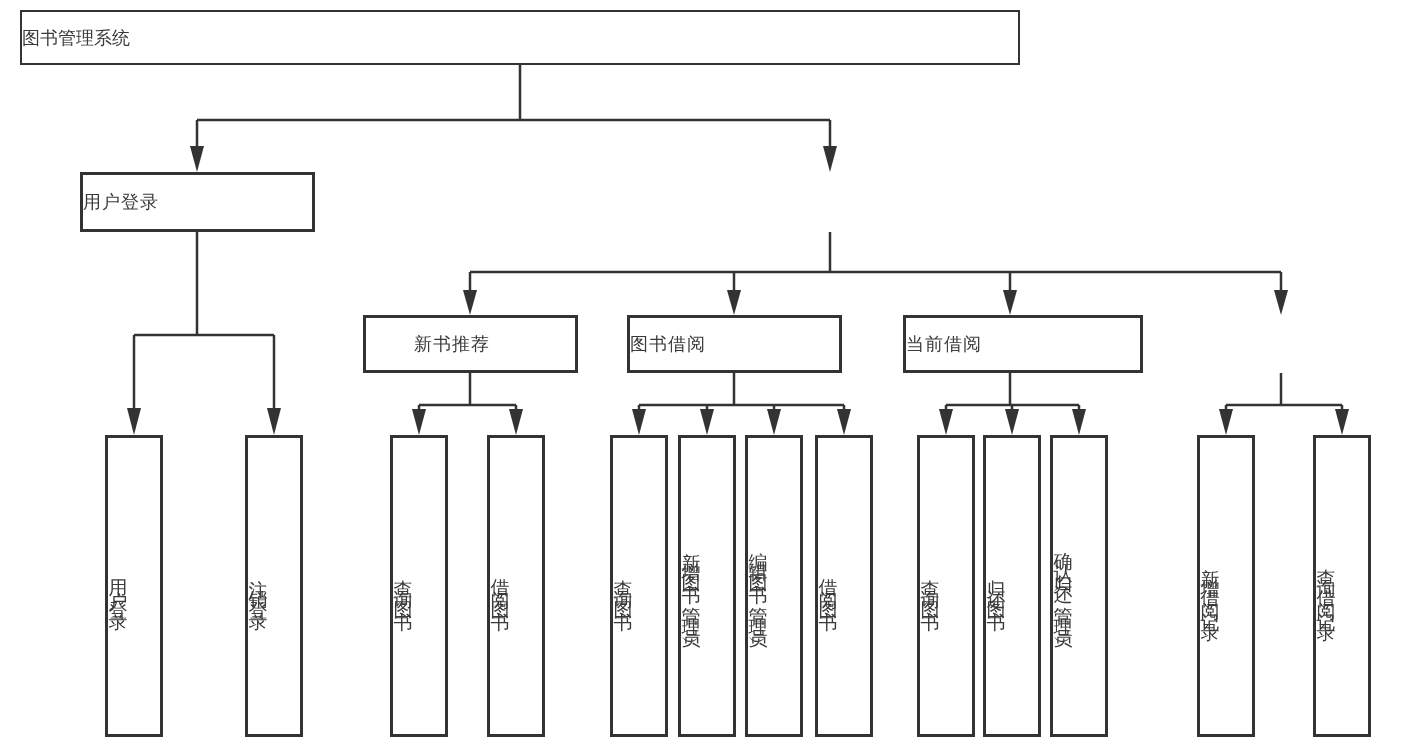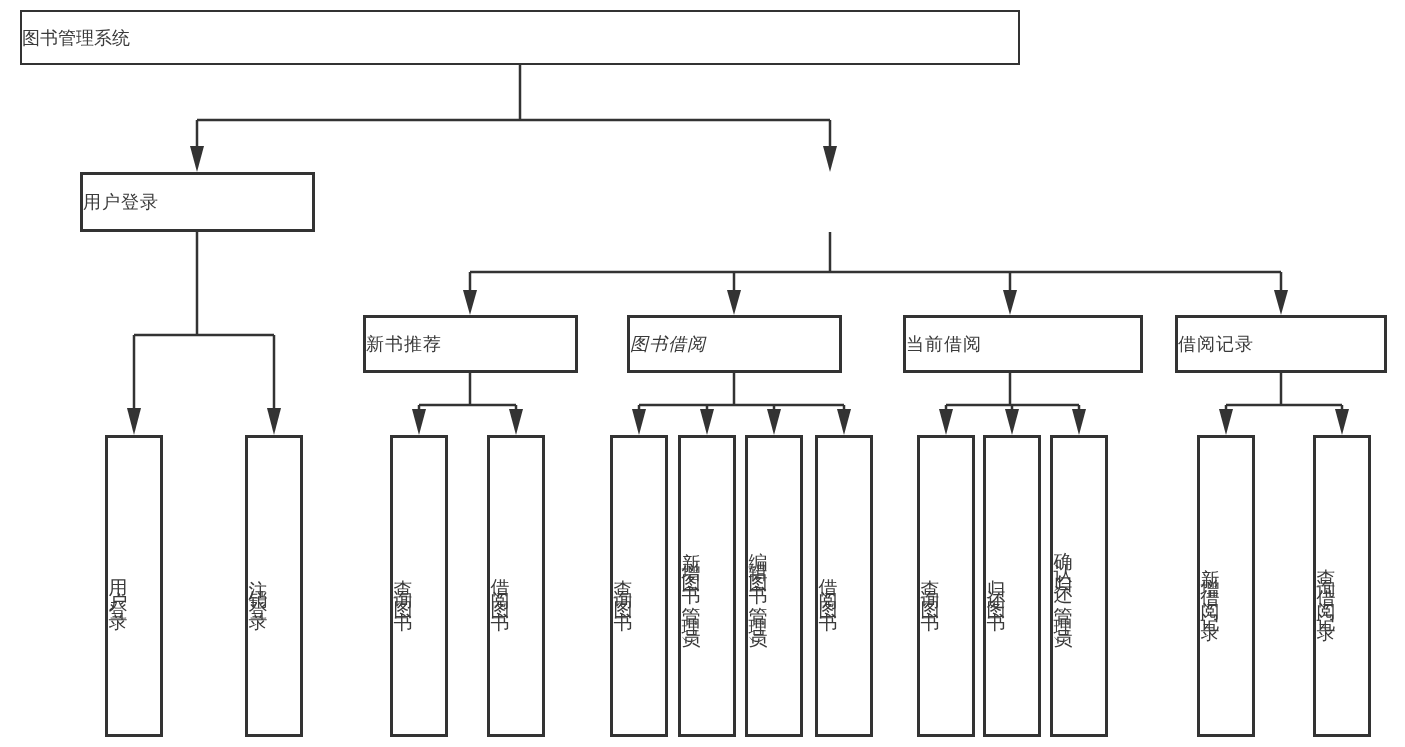--- a/index.html
+++ b/index.html
@@ -26,22 +26,22 @@
     border: 3px solid var(--line);
     display: flex; align-items: center; justify-content: flex-start;
     color: var(--text);
     text-align: center;
   }
   .root  { left: 20px;  top: 10px;  width: 1000px; height: 55px; border-width: 2px; font-size: 18px; }
   .hnode { height: 60px; font-size: 18px; letter-spacing: 1px; }
   .n-user-login     { left: 80px;   top: 172px; width: 235px; }
   .n-book-mgmt      { left: 712px;  top: 172px; width: 235px; }
   .l3 { top: 315px; height: 58px; }
-  .n-new-book-rec   { left: 363px;  width: 215px; }
-  .n-book-borrow    { left: 627px;  width: 215px; font-style: italic; }
+  .n-new-book-rec   { left: 363px;  width: 215px; padding-left: 48px; }
+  .n-book-borrow    { left: 627px;  width: 215px; }
   .n-current-borrow { left: 903px;  width: 240px; }
   .n-borrow-record  { left: 1175px; width: 212px; }
 
   .leaf {
     top: 435px; width: 58px; height: 302px;
     font-size: 19px;
   }
   .vtext {
     writing-mode: vertical-rl;
     letter-spacing: 11px;
@@ -147,23 +147,20 @@
 
   <div class="node hnode l3 n-new-book-rec">
     <span>新书推荐</span>
   </div>
   <div class="node hnode l3 n-book-borrow">
     <span>图书借阅</span>
   </div>
   <div class="node hnode l3 n-current-borrow">
     <span>当前借阅</span>
   </div>
-  <div class="node hnode l3 n-borrow-record">
-    <span>借阅记录</span>
-  </div>
 
   <div class="node leaf lf1">
     <span class="vtext">用户登录</span>
   </div>
   <div class="node leaf lf2">
     <span class="vtext">注销登录</span>
   </div>
   <div class="node leaf lf3">
     <span class="vtext">查询图书</span>
   </div>

